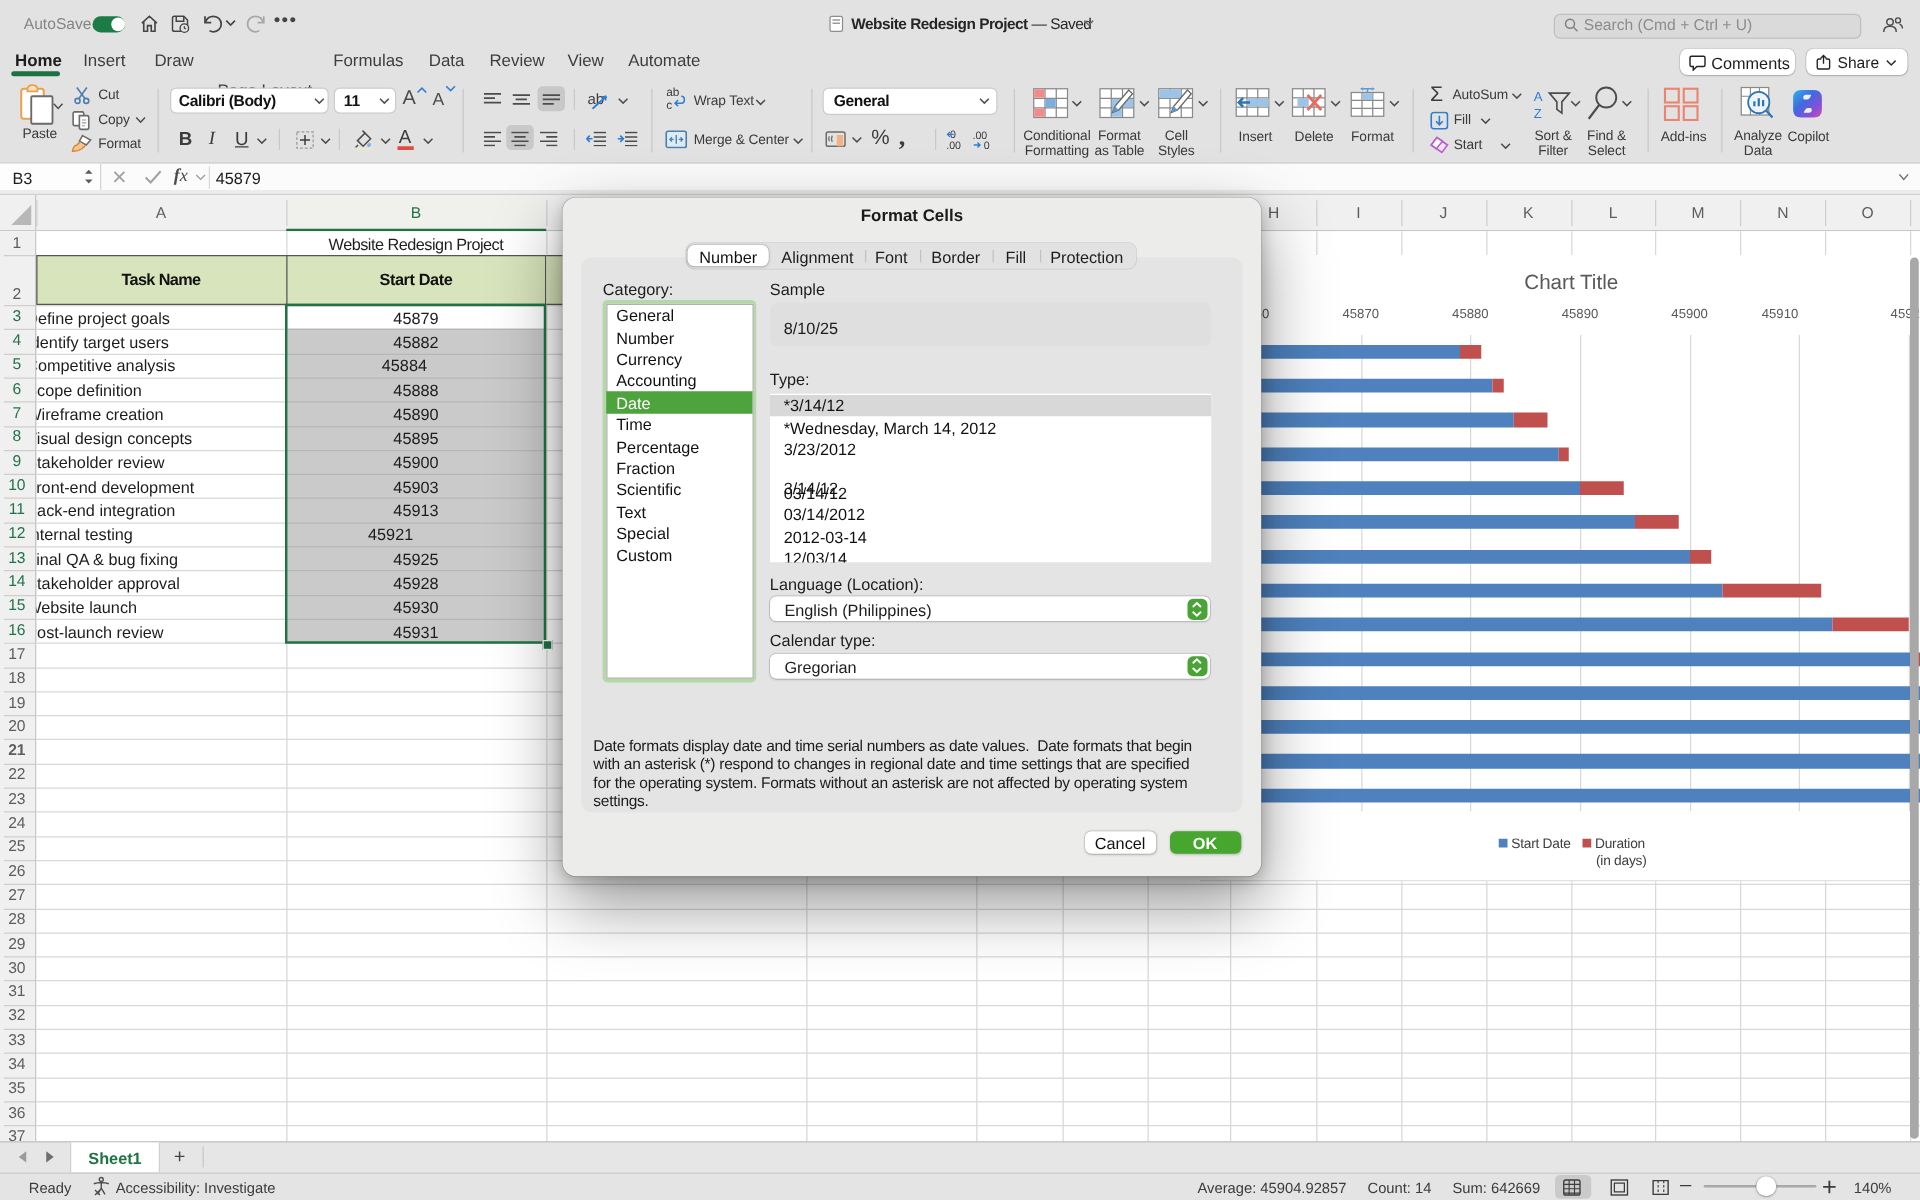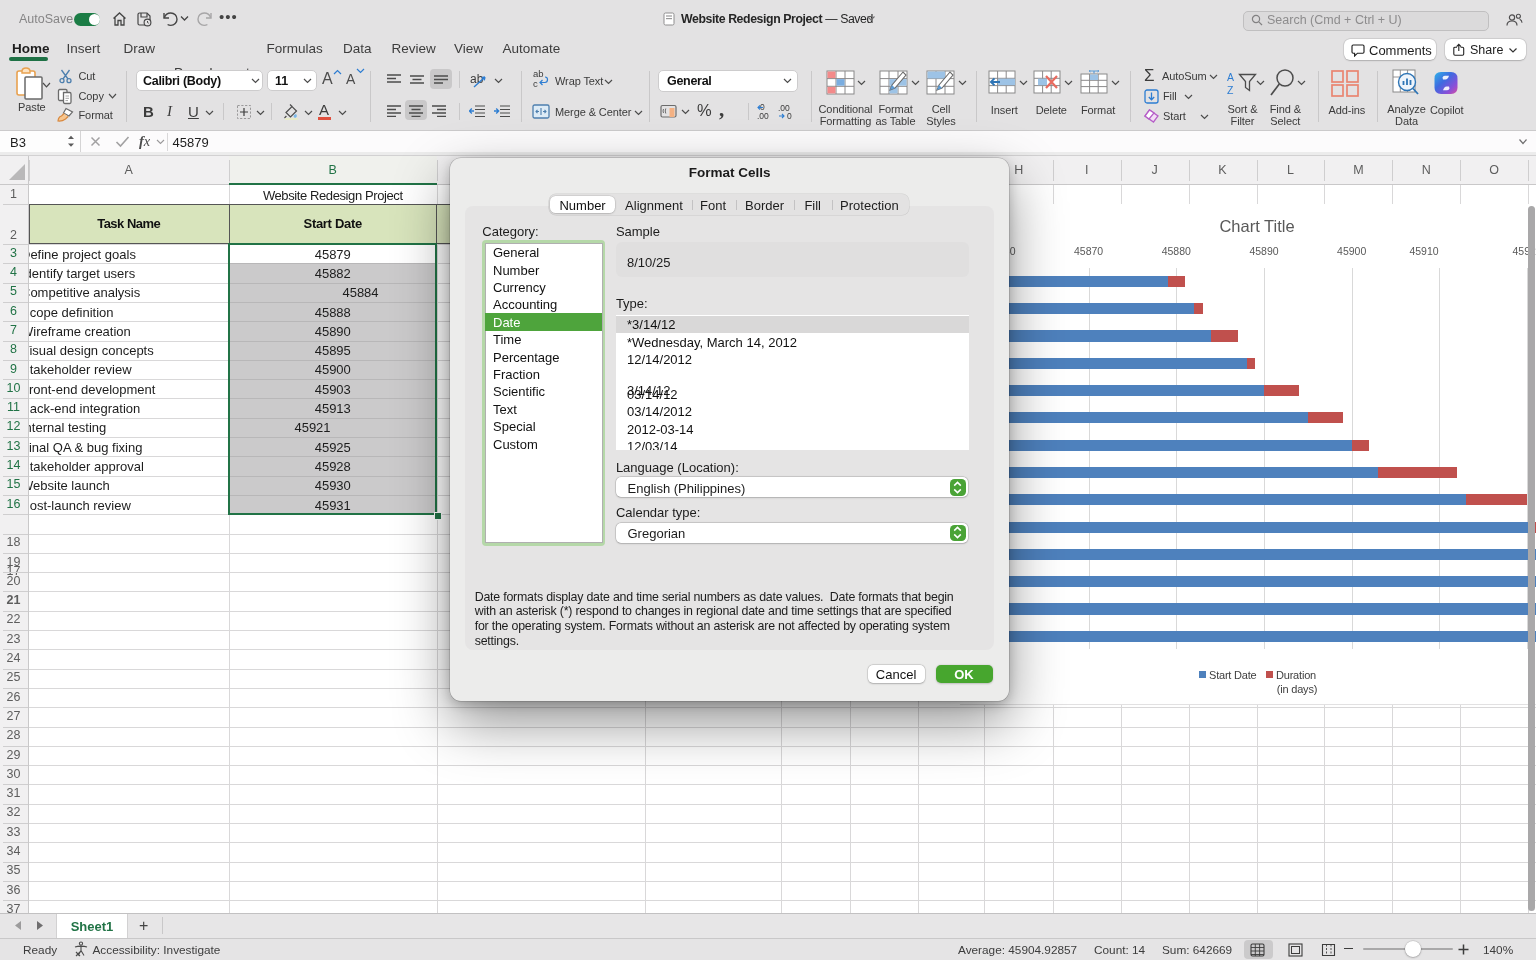--- a/index.html
+++ b/index.html
@@ -507,21 +507,21 @@
 <div class="abs" style="left:0;top:419.4px;width:27px;text-align:center;font-size:12.5px;color:#217346;">12</div>
 <div class="abs" style="left:3px;top:417.7px;width:25px;height:1px;background:#cfcecf;"></div>
 <div class="abs" style="left:0;top:438.6px;width:27px;text-align:center;font-size:12.5px;color:#217346;">13</div>
 <div class="abs" style="left:3px;top:437.0px;width:25px;height:1px;background:#cfcecf;"></div>
 <div class="abs" style="left:0;top:458.0px;width:27px;text-align:center;font-size:12.5px;color:#217346;">14</div>
 <div class="abs" style="left:3px;top:456.3px;width:25px;height:1px;background:#cfcecf;"></div>
 <div class="abs" style="left:0;top:477.2px;width:27px;text-align:center;font-size:12.5px;color:#217346;">15</div>
 <div class="abs" style="left:3px;top:475.6px;width:25px;height:1px;background:#cfcecf;"></div>
 <div class="abs" style="left:0;top:496.6px;width:27px;text-align:center;font-size:12.5px;color:#217346;">16</div>
 <div class="abs" style="left:3px;top:494.9px;width:25px;height:1px;background:#cfcecf;"></div>
-<div class="abs" style="left:0;top:515.9px;width:27px;text-align:center;font-size:12.5px;color:#5d5d5d;font-weight:normal;margin-top:48px;">17</div>
+<div class="abs" style="left:0;top:515.9px;width:27px;text-align:center;font-size:12.5px;color:#5d5d5d;font-weight:normal;">17</div>
 <div class="abs" style="left:3px;top:514.2px;width:25px;height:1px;background:#cfcecf;"></div>
 <div class="abs" style="left:0;top:535.1px;width:27px;text-align:center;font-size:12.5px;color:#5d5d5d;font-weight:normal;">18</div>
 <div class="abs" style="left:3px;top:533.5px;width:25px;height:1px;background:#cfcecf;"></div>
 <div class="abs" style="left:0;top:554.5px;width:27px;text-align:center;font-size:12.5px;color:#5d5d5d;font-weight:normal;">19</div>
 <div class="abs" style="left:3px;top:552.8px;width:25px;height:1px;background:#cfcecf;"></div>
 <div class="abs" style="left:0;top:573.8px;width:27px;text-align:center;font-size:12.5px;color:#5d5d5d;font-weight:normal;">20</div>
 <div class="abs" style="left:3px;top:572.1px;width:25px;height:1px;background:#cfcecf;"></div>
 <div class="abs" style="left:0;top:593.1px;width:27px;text-align:center;font-size:12.5px;color:#5d5d5d;font-weight:bold;">21</div>
 <div class="abs" style="left:3px;top:591.4px;width:25px;height:1px;background:#cfcecf;"></div>
 <div class="abs" style="left:0;top:612.4px;width:27px;text-align:center;font-size:12.5px;color:#5d5d5d;font-weight:normal;">22</div>
@@ -626,21 +626,21 @@
 <div class="abs" style="left:229.5px;top:417.7px;width:207px;height:1px;background:#b8b7b8;"></div>
 <div class="abs" style="left:229.5px;top:437.0px;width:207px;height:1px;background:#b8b7b8;"></div>
 <div class="abs" style="left:229.5px;top:456.3px;width:207px;height:1px;background:#b8b7b8;"></div>
 <div class="abs" style="left:229.5px;top:475.6px;width:207px;height:1px;background:#b8b7b8;"></div>
 <div class="abs" style="left:229.5px;top:494.9px;width:207px;height:1px;background:#b8b7b8;"></div>
 <div class="abs task" style="left:21px;top:246.6px;">Define project goals</div>
 <div class="abs cellnum" style="left:228.5px;top:246.6px;width:208.5px;">45879</div>
 <div class="abs task" style="left:21px;top:265.9px;">Identify target users</div>
 <div class="abs cellnum" style="left:228.5px;top:265.9px;width:208.5px;">45882</div>
 <div class="abs task" style="left:21px;top:285.2px;">Competitive analysis</div>
-<div class="abs cellnum" style="left:228.5px;top:285.2px;width:190px;margin-left:37px;">45884</div>
+<div class="abs cellnum" style="left:228.5px;top:285.2px;width:190px;">45884</div>
 <div class="abs task" style="left:21px;top:304.5px;">Scope definition</div>
 <div class="abs cellnum" style="left:228.5px;top:304.5px;width:208.5px;">45888</div>
 <div class="abs task" style="left:21px;top:323.8px;">Wireframe creation</div>
 <div class="abs cellnum" style="left:228.5px;top:323.8px;width:208.5px;">45890</div>
 <div class="abs task" style="left:21px;top:343.1px;">Visual design concepts</div>
 <div class="abs cellnum" style="left:228.5px;top:343.1px;width:208.5px;">45895</div>
 <div class="abs task" style="left:21px;top:362.4px;">Stakeholder review</div>
 <div class="abs cellnum" style="left:228.5px;top:362.4px;width:208.5px;">45900</div>
 <div class="abs task" style="left:21px;top:381.7px;">Front-end development</div>
 <div class="abs cellnum" style="left:228.5px;top:381.7px;width:208.5px;">45903</div>
@@ -766,21 +766,21 @@
 <div class="abs lst" style="left:493px;top:419.1px;">Special</div>
 <div class="abs lst" style="left:493px;top:436.5px;">Custom</div>
 <div class="abs dlg-label" style="left:615.9px;top:223.5px;">Sample</div>
 <div class="abs" style="left:615.9px;top:242.2px;width:353.1px;height:34.6px;background:#e0dfdf;border-radius:6px;"></div>
 <div class="abs dlg-label" style="left:627px;top:254.5px;">8/10/25</div>
 <div class="abs dlg-label" style="left:615.9px;top:295.5px;">Type:</div>
 <div class="abs" style="left:615.9px;top:315.2px;width:353.1px;height:135px;background:#fff;overflow:hidden;"></div>
 <div class="abs" style="left:615.9px;top:315.6px;width:353.1px;height:17.4px;background:#d9d8d8;"></div>
 <div class="abs lst" style="left:627px;top:317.1px;">*3/14/12</div>
 <div class="abs lst" style="left:627px;top:334.5px;">*Wednesday, March 14, 2012</div>
-<div class="abs lst" style="left:627px;top:351.9px;">12/14/2012</div>
+<div class="abs lst" style="left:627px;top:351.9px;">3/23/2012</div>
 <div class="abs lst" style="left:627px;top:383px;">3/14/12</div>
 <div class="abs lst" style="left:627px;top:386.7px;">03/14/12</div>
 <div class="abs lst" style="left:627px;top:404.1px;">03/14/2012</div>
 <div class="abs lst" style="left:627px;top:421.5px;">2012-03-14</div>
 <div class="abs lst" style="left:627px;top:438.9px;">12/03/14</div>
 <div class="abs" style="left:615.9px;top:450.2px;width:353.1px;height:10px;background:#e5e4e4;"></div>
 <div class="abs dlg-label" style="left:615.9px;top:459.5px;">Language (Location):</div>
 <div class="abs" style="left:615.9px;top:477.4px;width:352.1px;height:20px;background:#fff;border-radius:5px;box-shadow:0 0 0 0.5px rgba(0,0,0,0.2), 0 0.5px 2px rgba(0,0,0,0.15);"></div>
 <div class="abs dlg-label" style="left:627.5px;top:480.5px;">English (Philippines)</div>
 <div class="abs" style="left:949.5px;top:479.2px;width:16.5px;height:16.5px;background:#4aa336;border-radius:4.5px;"></div>

